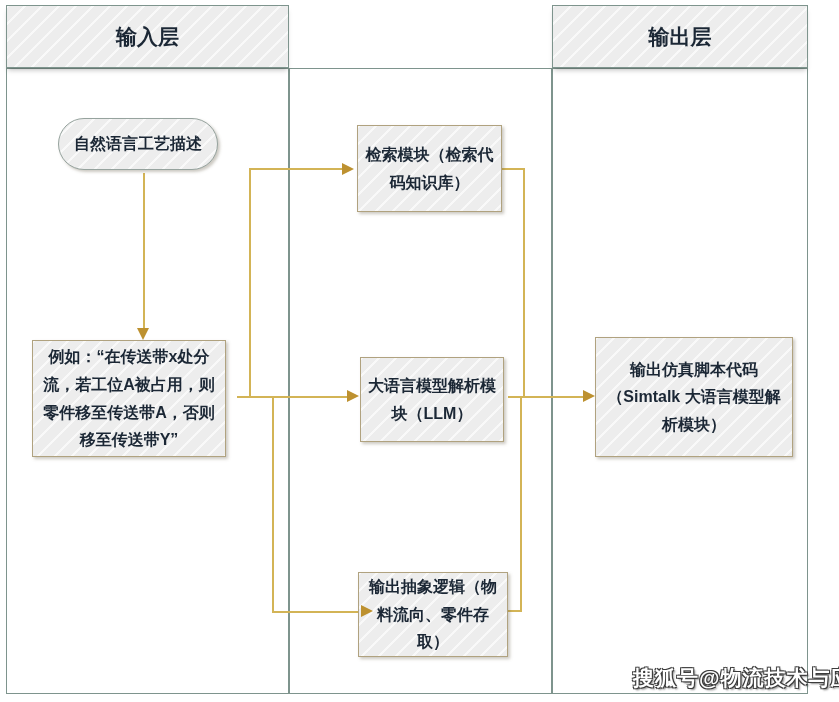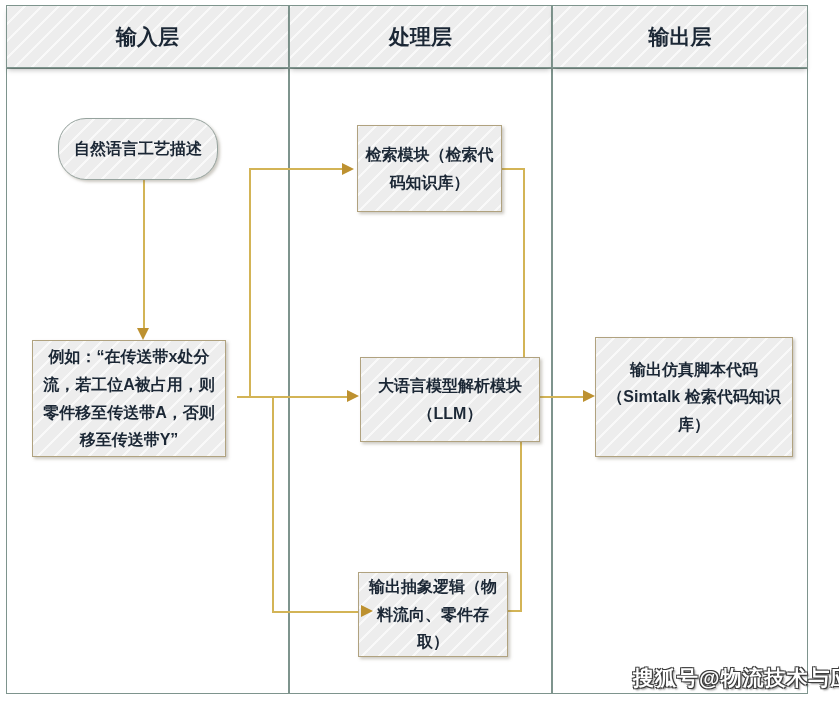--- a/index.html
+++ b/index.html
@@ -50,27 +50,27 @@
     position:absolute;
     border:1px solid var(--node-border);
     display:flex;align-items:center;justify-content:center;
     text-align:center;
     font-size:16px;font-weight:bold;line-height:1.72;color:var(--text);
     box-shadow:2px 2px 3px rgba(110,100,80,.35);
     padding:2px 6px;
     z-index:3;
   }
   .node-stadium{
-    left:58px;top:118px;width:160px;height:62px;
+    left:58px;top:118px;width:160px;height:52px;
     border-radius:28px;
     border-color:#96a39e;
   }
   .node-example{left:32px;top:340px;width:194px;height:117px;}
   .node-retrieval{left:357px;top:125px;width:145px;height:87px;}
-  .node-llm{left:360px;top:357px;width:180px;height:85px;}
+  .node-llm{left:360px;top:357px;width:144px;height:85px;}
   .node-abstract{left:358px;top:572px;width:150px;height:85px;align-items:center;}
   .node-output{left:595px;top:337px;width:198px;height:120px;}
   
   .edge{position:absolute;background:var(--connector);z-index:2;}
   .arrow{position:absolute;width:0;height:0;z-index:4;}
   .arrow-right{border-top:6px solid transparent;border-bottom:6px solid transparent;border-left:12px solid var(--arrow);}
   .arrow-down{border-left:6px solid transparent;border-right:6px solid transparent;border-top:12px solid var(--arrow);}
   
   .watermark{
     position:absolute;left:633px;top:664px;
@@ -86,23 +86,20 @@
 <body>
 
 <div id="stage">
 
   <div class="lane-body lane-1"></div>
   <div class="lane-body lane-2"></div>
   <div class="lane-body lane-3"></div>
 
   <div class="lane-header lane-1 hatch">
     <span>输入层</span>
-  </div>
-  <div class="lane-header lane-2 hatch">
-    <span>处理层</span>
   </div>
   <div class="lane-header lane-3 hatch">
     <span>输出层</span>
   </div>
 
   <div class="edge" style="left:143px;top:173px;width:2px;height:157px;"></div>
   <div class="arrow arrow-down" style="left:137px;top:328px;"></div>
 
   <div class="edge" style="left:237px;top:396px;width:110px;height:2px;"></div>
   <div class="arrow arrow-right" style="left:347px;top:390px;"></div>
@@ -138,18 +135,18 @@
 
   <div class="node node-llm hatch">
     <span>大语言模型解析模块（LLM）</span>
   </div>
 
   <div class="node node-abstract hatch">
     <span>输出抽象逻辑（物料流向、零件存取）</span>
   </div>
 
   <div class="node node-output hatch">
-    <span>输出仿真脚本代码（Simtalk 检索代码知识库）</span>
+    <span>输出仿真脚本代码（Simtalk 大语言模型解析模块）</span>
   </div>
 
   <div class="watermark">搜狐号@物流技术与应用</div>
 
 </div>
 
 </body></html>

